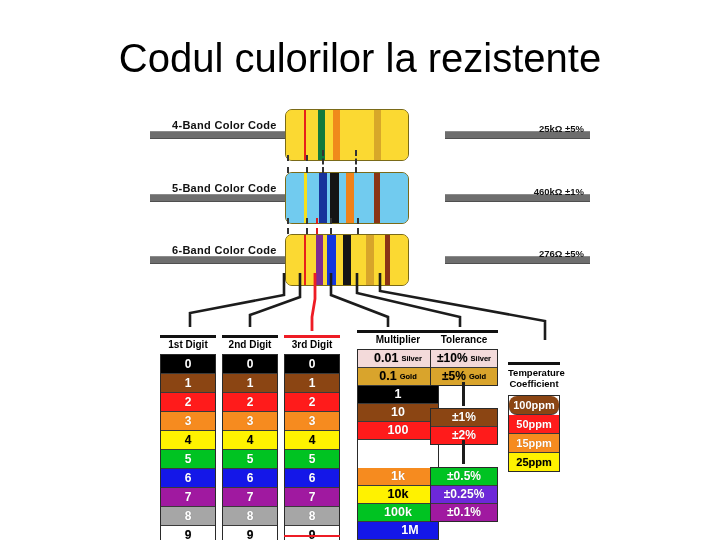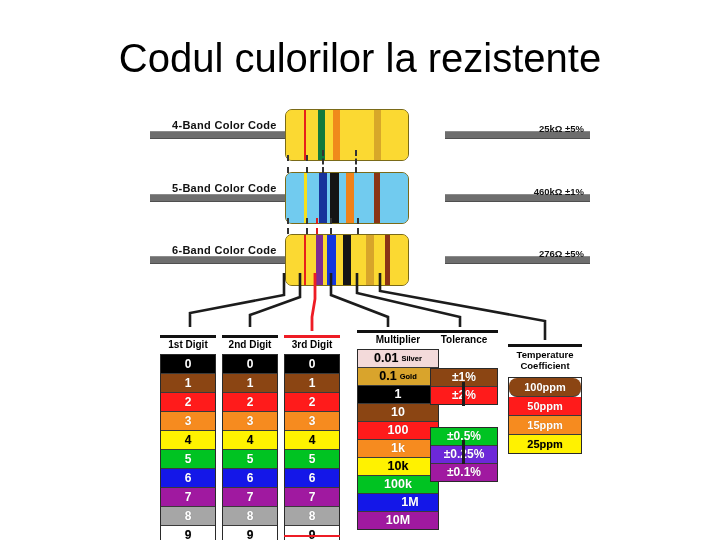--- a/index.html
+++ b/index.html
@@ -213,42 +213,46 @@
         <div class="redunder" style="left: 0px; width: 56px; top: 200px;"></div>
       </div>
       <div class="col mtbl" style="left: 357px; top: 330px; width: 82px;">
         <div class="col-head">Multiplier</div>
         <div class="tbl">
           <div class="cell" style="background: rgb(243, 218, 218); color: rgb(0, 0, 0);"><span>0.01</span><span class="sub">Silver</span></div>
           <div class="cell" style="background: rgb(217, 164, 44); color: rgb(0, 0, 0);"><span>0.1</span><span class="sub">Gold</span></div>
           <div class="cell" style="background: rgb(0, 0, 0); color: rgb(255, 255, 255);"><span>1</span></div>
           <div class="cell" style="background: rgb(139, 69, 19); color: rgb(255, 255, 255);"><span>10</span></div>
           <div class="cell" style="background: rgb(255, 27, 27); color: rgb(255, 255, 255);"><span>100</span></div>
-          <div class="cell" style="background: rgb(246, 139, 31); color: rgb(255, 255, 255);"><span>1k</span></div>
+          <div class="cell" style="background: rgb(246, 139, 31); color: rgb(255, 255, 255); margin-top: 28px;"><span>1k</span></div>
           <div class="cell" style="background: rgb(255, 242, 0); color: rgb(0, 0, 0);"><span>10k</span></div>
           <div class="cell" style="background: rgb(0, 195, 34); color: rgb(255, 255, 255);"><span>100k</span></div>
           <div class="cell" style="background: rgb(20, 23, 232); color: rgb(255, 255, 255); padding-left: 24px;"><span>1M</span></div>
           <div class="cell" style="background: rgb(160, 25, 160); color: rgb(255, 255, 255);"><span>10M</span></div>
         </div>
       </div>
       <div class="col ttbl" style="left: 430px; top: 330px; width: 68px;">
         <div class="col-head">Tolerance</div>
+        <div class="tbl" style="margin-top: 3px;">
+          <div class="cell" style="background: rgb(243, 218, 218); color: rgb(0, 0, 0);"><span>±10%</span><span class="sub">Silver</span></div>
+          <div class="cell" style="background: rgb(217, 164, 44); color: rgb(0, 0, 0);"><span>±5%</span><span class="sub">Gold</span></div>
+        </div>
         <div class="tbl" style="margin-top: 22px;">
           <div class="cell" style="background: rgb(139, 69, 19); color: rgb(255, 255, 255);"><span>±1%</span></div>
           <div class="cell" style="background: rgb(255, 27, 27); color: rgb(255, 255, 255);"><span>±2%</span></div>
         </div>
         <div class="tbl" style="margin-top: 22px;">
           <div class="cell" style="background: rgb(0, 195, 34); color: rgb(255, 255, 255);"><span>±0.5%</span></div>
           <div class="cell" style="background: #6d28d9; color: rgb(255, 255, 255);"><span>±0.25%</span></div>
           <div class="cell" style="background: rgb(160, 25, 160); color: rgb(255, 255, 255);"><span>±0.1%</span></div>
         </div>
         <div class="vlink" style="left: 32px; top: 52px; height: 24px;"></div>
         <div class="vlink" style="left: 32px; top: 110px; height: 24px;"></div>
       </div>
-      <div class="col temptbl" style="left: 508px; top: 344px; width: 74px;">
+      <div class="col temptbl" style="left: 508px; top: 362px; width: 52px;">
         <div class="temp-head">
           <div>Temperature</div>
           <div>Coefficient</div>
         </div>
         <div class="tbl" style="margin-top: 6px;">
           <div class="cell" style="background: rgb(139, 69, 19); color: rgb(255, 255, 255); border-radius: 8px;"><span>100ppm</span></div>
           <div class="cell" style="background: rgb(255, 27, 27); color: rgb(255, 255, 255);"><span>50ppm</span></div>
           <div class="cell" style="background: rgb(246, 139, 31); color: rgb(255, 255, 255);"><span>15ppm</span></div>
           <div class="cell" style="background: rgb(255, 242, 0); color: rgb(0, 0, 0);"><span>25ppm</span></div>
         </div>

